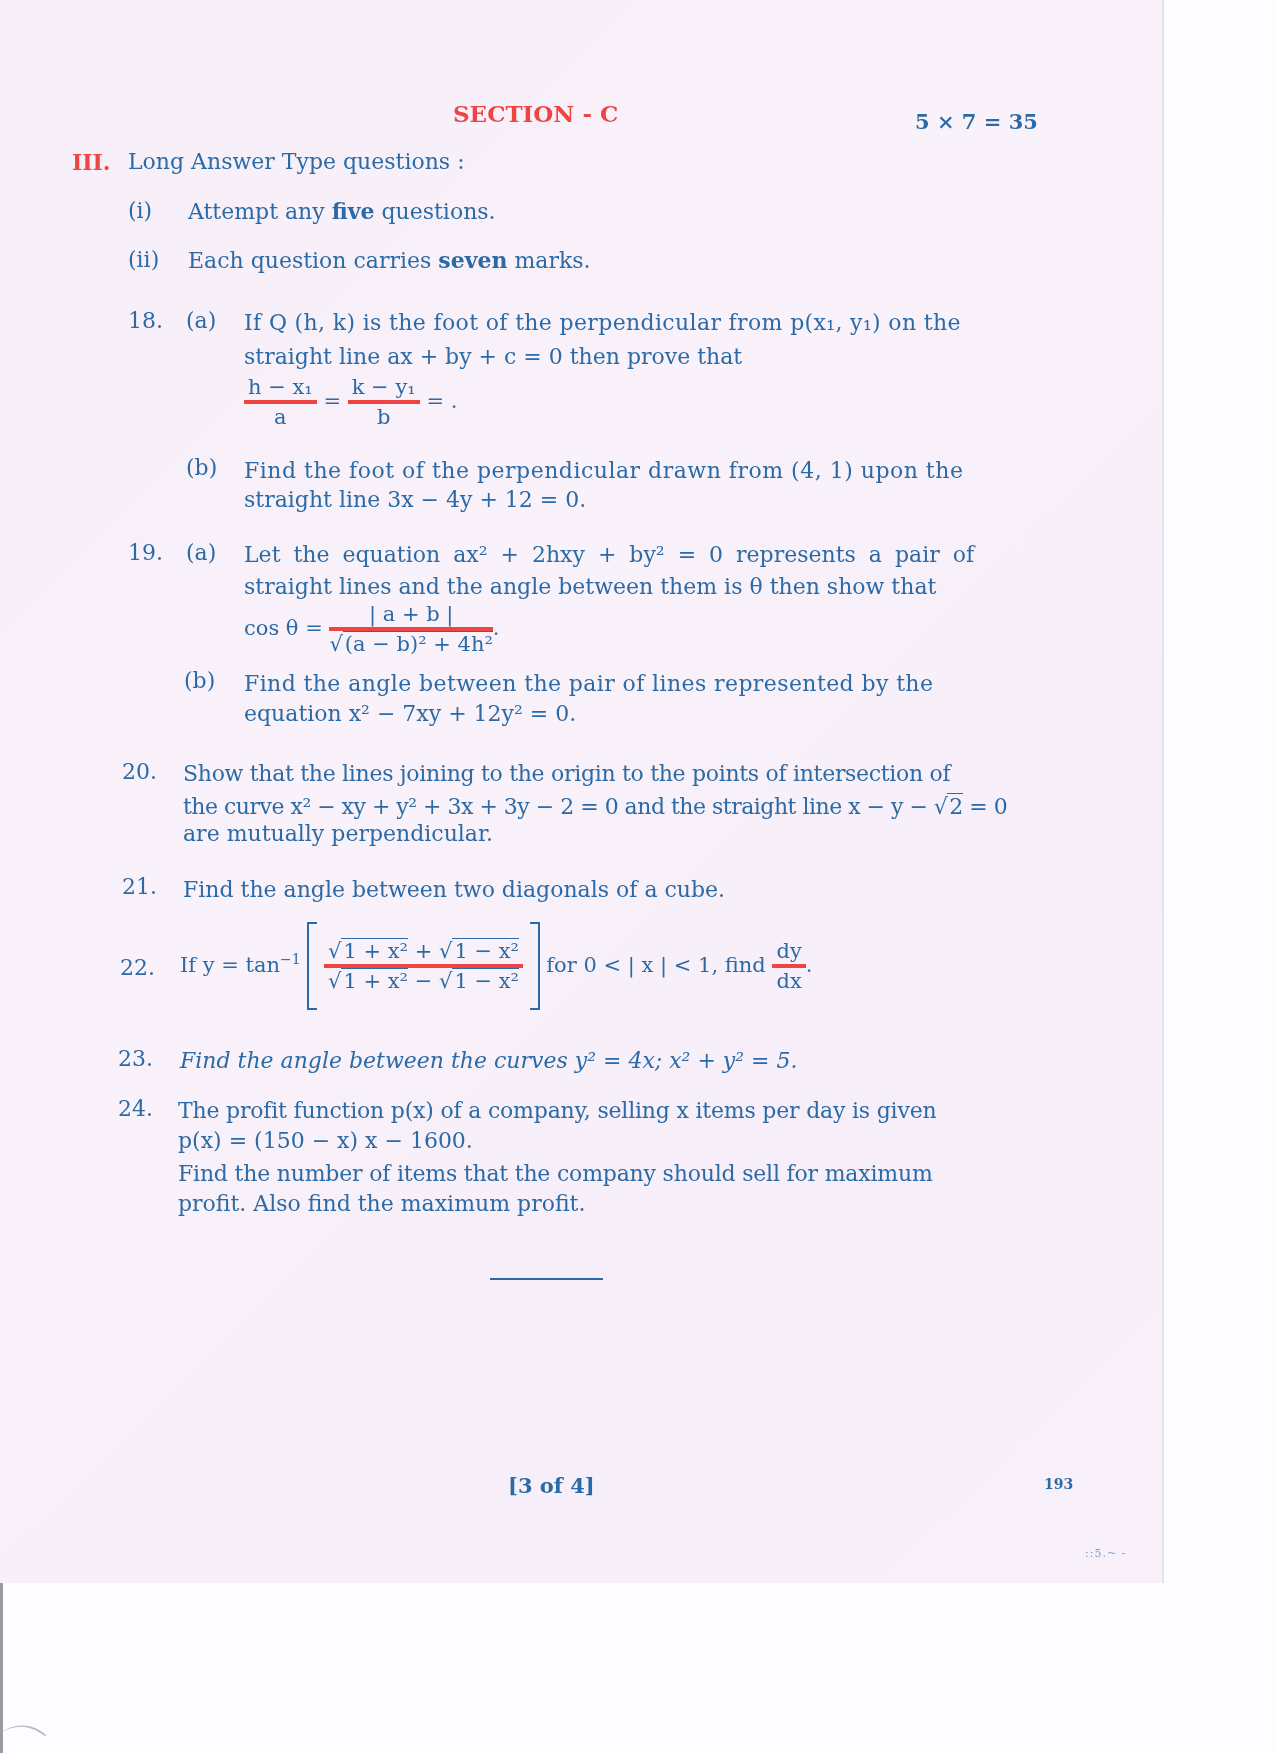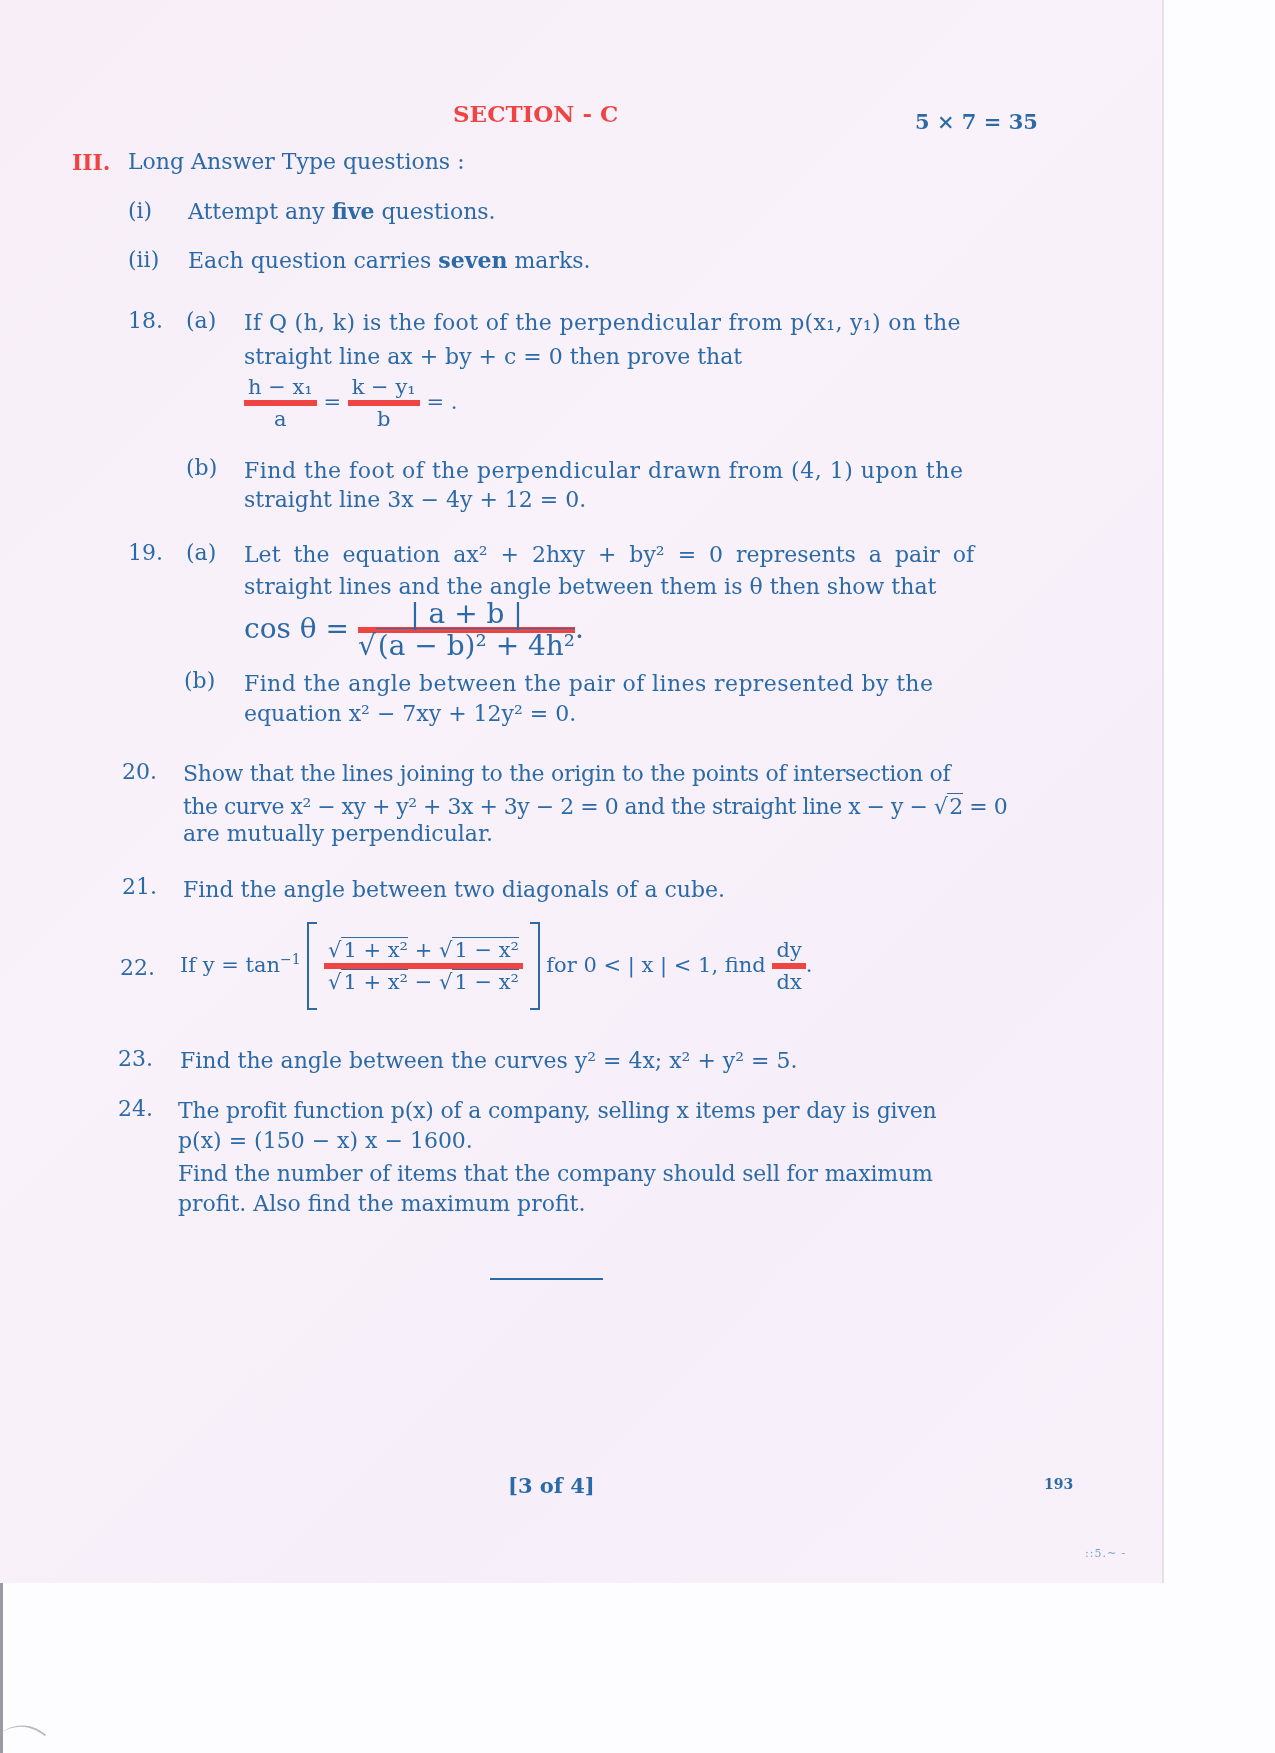--- a/index.html
+++ b/index.html
@@ -22,21 +22,21 @@
     }
     .corner-curl {
       position: absolute; left: 0; top: 1720px; width: 40px; height: 33px;
       border-top: 2px solid #b8b8c0; border-radius: 40px 0 0 0; transform: rotate(35deg);
     }
     .abs { position: absolute; white-space: nowrap; }
     .bold { font-weight: bold; }
     .t { font-size: 22px; line-height: 28px; }
     .dark { color: #ef4444; }
     .frac { display: inline-block; vertical-align: middle; text-align: center; }
-    .frac .n { display: block; padding: 0 4px; border-bottom: 6px solid #ef4444; line-height: 26px; }
+    .frac .n { display: block; padding: 0 4px; border-bottom: 4px solid #ef4444; line-height: 26px; }
     .frac .d { display: block; line-height: 26px; }
     sub, sup { font-size: 14px; }
     .sqrt { border-top: 1.5px solid #2b6aa6; padding-left: 2px; }
     .bracket {
       display: inline-block; vertical-align: middle; height: 84px; width: 8px;
       border: 2px solid #2b6aa6;
     }
     .bl { border-right: none; }
     .br { border-left: none; }
     .rule { position: absolute; left: 490px; top: 1278px; width: 113px; height: 2px; background: #2b6aa6; }
@@ -77,21 +77,21 @@
   <div class="abs t" style="left:186px; top:454px;">(b)</div>
   <div class="abs t" style="left:244px; top:457px; letter-spacing:0.5px;">Find the foot of the perpendicular drawn from (4, 1) upon the</div>
   <div class="abs t" style="left:244px; top:486px;">straight line 3x − 4y + 12 = 0.</div>
 </div>
 
 <div>
   <div class="abs t" style="left:128px; top:539px;">19.</div>
   <div class="abs t" style="left:186px; top:539px;">(a)</div>
   <div class="abs t" style="left:244px; top:541px; word-spacing:6px;">Let the equation ax² + 2hxy + by² = 0 represents a pair of</div>
   <div class="abs t" style="left:244px; top:573px;">straight lines and the angle between them is θ then show that</div>
-  <div class="abs" style="left:244px; top:601px; font-size:28px;">
+  <div class="abs" style="left:244px; top:601px; font-size:21px;">
     <span>cos θ =</span>
     <span class="frac"><span class="n">| a + b |</span><span class="d">√<span class="sqrt">(a − b)² + 4h²</span></span></span><span>.</span>
   </div>
   <div class="abs t" style="left:184px; top:667px;">(b)</div>
   <div class="abs t" style="left:244px; top:670px; letter-spacing:0.4px;">Find the angle between the pair of lines represented by the</div>
   <div class="abs t" style="left:244px; top:700px;">equation x² − 7xy + 12y² = 0.</div>
 </div>
 
 <div>
   <div class="abs t" style="left:122px; top:758px;">20.</div>
@@ -115,21 +115,21 @@
       <span class="d">√<span class="sqrt">1 + x²</span><span> − </span>√<span class="sqrt">1 − x²</span></span>
     </span>
     <span class="bracket br"></span>
     <span>for 0 &lt; | x | &lt; 1, find</span>
     <span class="frac"><span class="n">dy</span><span class="d">dx</span></span><span>.</span>
   </div>
 </div>
 
 <div>
   <div class="abs t" style="left:118px; top:1045px;">23.</div>
-  <div class="abs t" style="left:180px; top:1047px;">Find the angle between the curves y² = 4x; x² + y² = 5.</div>
+  <div class="abs t" style="left:180px; top:1047px;font-style:italic;">Find the angle between the curves y² = 4x; x² + y² = 5.</div>
 </div>
 
 <div>
   <div class="abs t" style="left:118px; top:1095px;">24.</div>
   <div class="abs t" style="left:178px; top:1097px; letter-spacing:-0.2px;">The profit function p(x) of a company, selling x items per day is given</div>
   <div class="abs t" style="left:178px; top:1127px;">p(x) = (150 − x) x − 1600.</div>
   <div class="abs t" style="left:178px; top:1160px; letter-spacing:-0.2px;">Find the number of items that the company should sell for maximum</div>
   <div class="abs t" style="left:178px; top:1190px;">profit. Also find the maximum profit.</div>
 </div>
 

